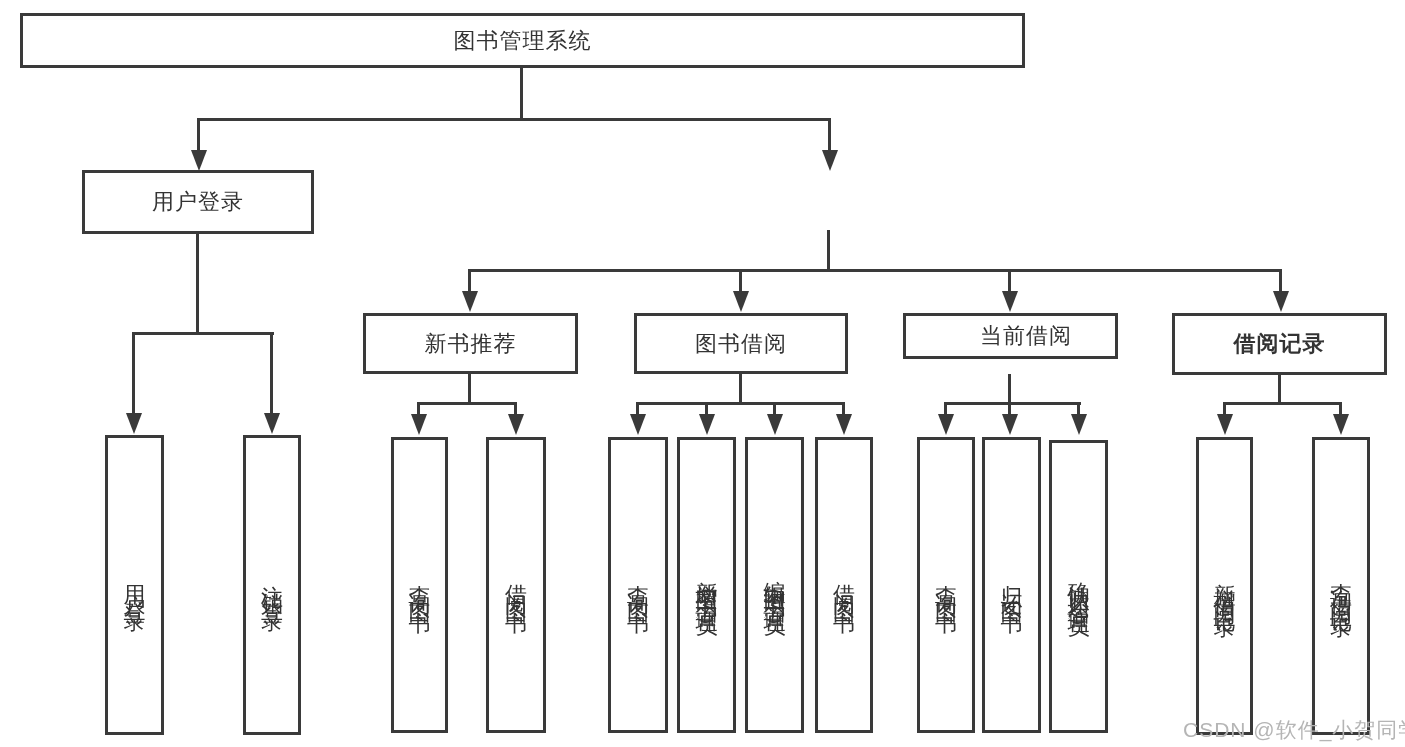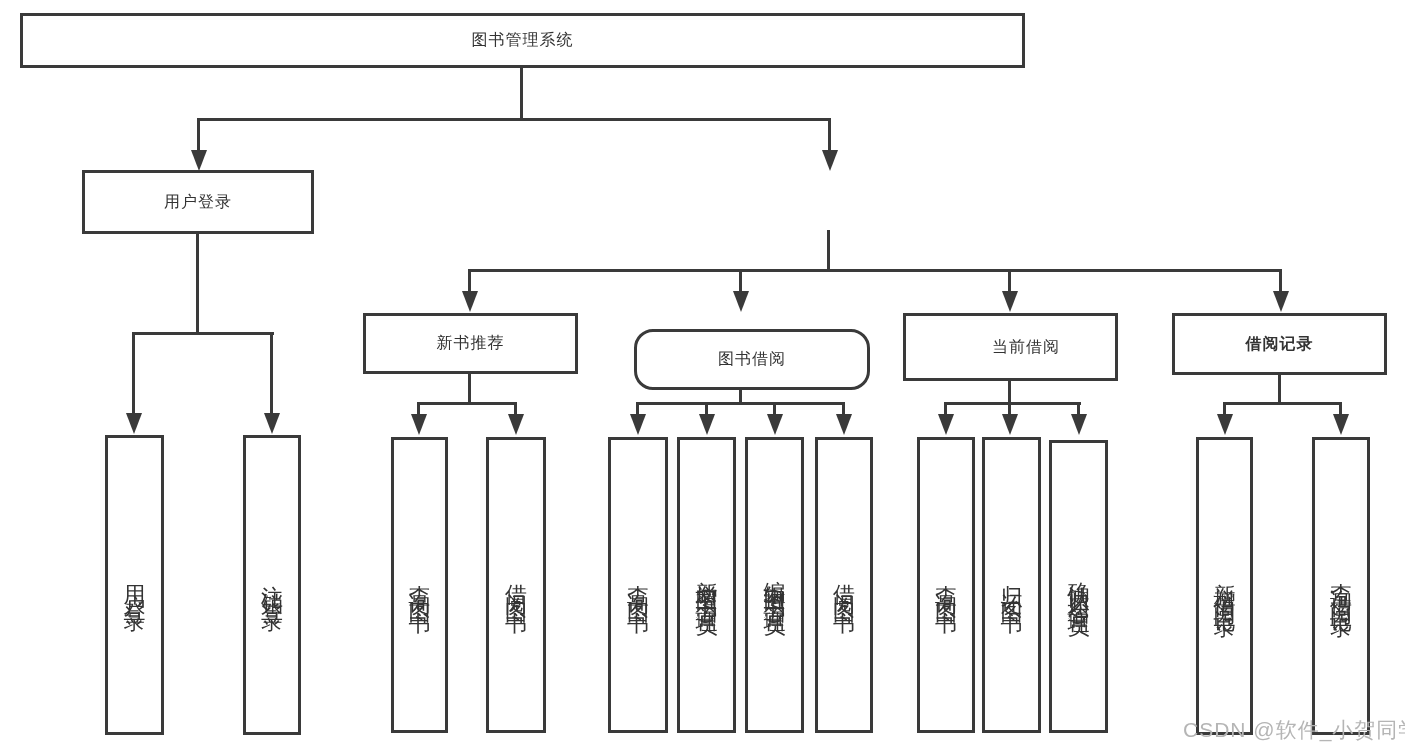--- a/index.html
+++ b/index.html
@@ -13,34 +13,34 @@
   .canvas{
     position:relative;width:1405px;height:747px;background:var(--bg);
     font-family:"Liberation Sans","DejaVu Sans",sans-serif;
     color:var(--text);overflow:hidden;
   }
   
   .box{
     position:absolute;box-sizing:border-box;background:#fff;
     border:3px solid var(--line);
     display:flex;align-items:center;justify-content:center;
-    font-size:16px;letter-spacing:1px;text-align:center;
+    font-size:22px;letter-spacing:1px;text-align:center;
     z-index:2;
   }
   .vbox{
     writing-mode:vertical-rl;text-orientation:mixed;
     letter-spacing:9px;font-size:22px;
     display:flex;align-items:center;justify-content:center;
   }
   .root       {left:20px;  top:13px;  width:1005px;height:55px;}
   .l2-login   {left:82px;  top:170px; width:232px; height:64px;}
   .l2-mgmt    {left:712px; top:170px; width:234px; height:63px;}
   .l3-newbook {left:363px; top:313px; width:215px; height:61px;}
-  .l3-borrow  {left:634px; top:329px; width:236px; height:61px;border-radius:19px;}
-  .l3-current {left:903px; top:313px; width:215px; height:68px;padding-left:31px;}
+  .l3-borrow  {left:634px; top:313px; width:214px; height:61px;}
+  .l3-current {left:903px; top:313px; width:215px; height:46px;padding-left:31px;}
   .l3-records {left:1172px;top:313px; width:215px; height:62px;font-weight:bold;}
 
   .lf-a1{left:105px; top:435px;width:59px;height:300px;}
   .lf-a2{left:243px; top:435px;width:58px;height:300px;}
   .lf-b1{left:391px; top:437px;width:57px;height:296px;}
   .lf-b2{left:486px; top:437px;width:60px;height:296px;}
   .lf-c1{left:608px; top:437px;width:60px;height:296px;}
   .lf-c2{left:677px; top:437px;width:59px;height:296px;letter-spacing:5px;}
   .lf-c3{left:745px; top:437px;width:59px;height:296px;letter-spacing:5px;}
   .lf-c4{left:815px; top:437px;width:58px;height:296px;}

